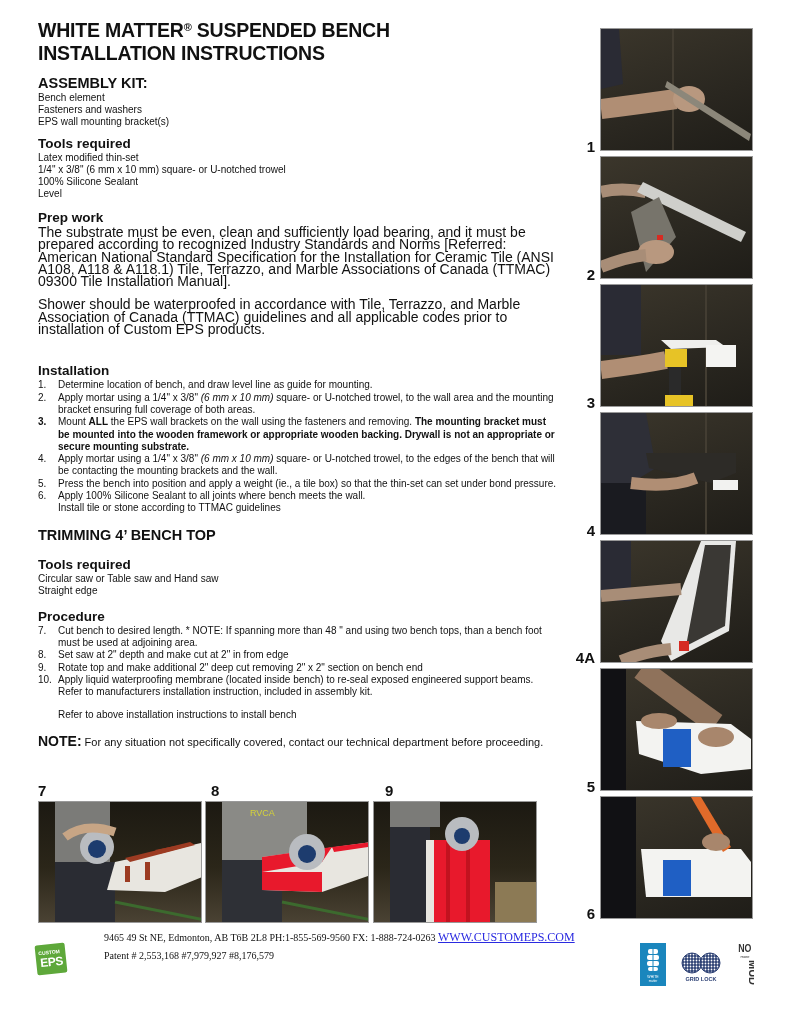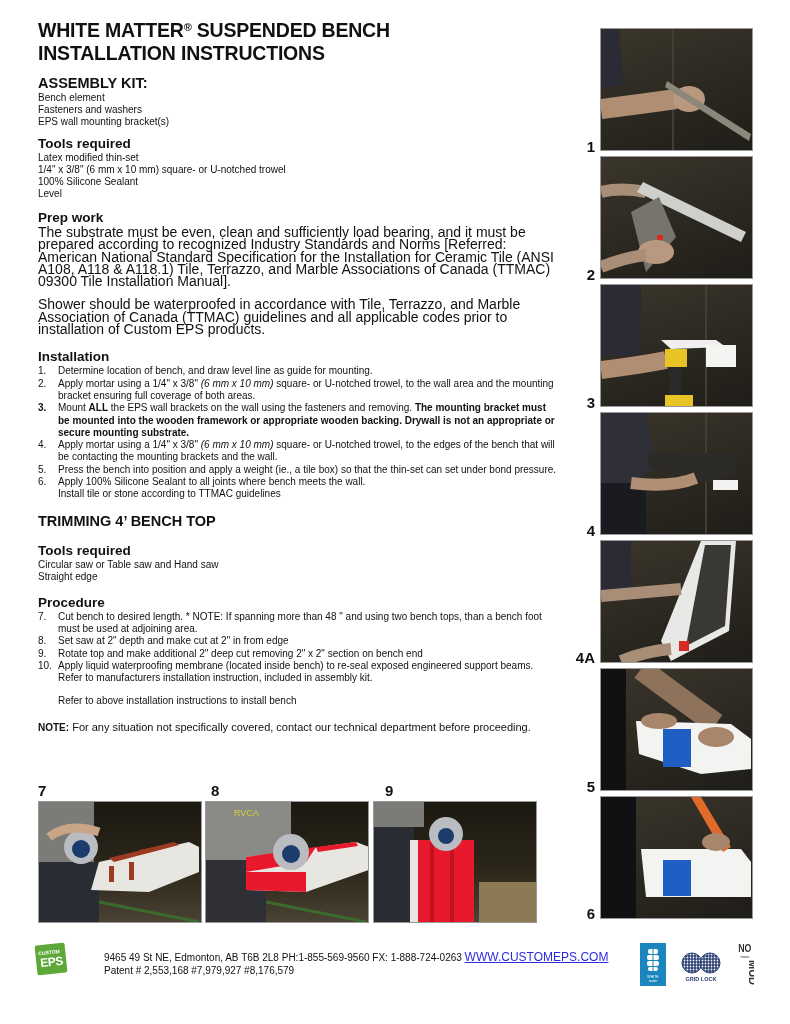--- a/index.html
+++ b/index.html
@@ -18,38 +18,38 @@
 
   ol.steps { list-style: none; }
   ol.steps li { position: relative; padding-left: 20px; font-size: 10px; line-height: 12.3px; }
   ol.steps li .num { position: absolute; left: 0; top: 0; }
   ol.steps li.bold-num .num { font-weight: bold; }
   .b { font-weight: bold; }
   .i { font-style: italic; }
   .sub { padding-left: 20px; font-size: 10px; line-height: 12.3px; }
 
   .note { margin-top: 12px; font-size: 11px; line-height: 14px; }
-  .note .lbl { font-weight: bold; font-size: 10px; }
+  .note .lbl { font-weight: bold; font-size: 14px; }
 
   
   .bnum { position: absolute; font-weight: bold; font-size: 15px; top: 782px; }
   .bphoto { position: absolute; top: 801px; width: 164px; height: 122px; overflow: hidden; border: 1px solid #999; }
 
   
   .rphoto { position: absolute; left: 600px; width: 153px; overflow: hidden; border: 1px solid #999; }
   .rnum { position: absolute; font-weight: bold; font-size: 15px; line-height: 16px; text-align: right; width: 30px; }
 
   .photo-bg-wall { background: linear-gradient(160deg, #3b362b 0%, #2a2720 60%, #1f1d18 100%); }
-  .photo-bg-shop { background: linear-gradient(180deg, #1c1912 0%, #2b2619 55%, #4a4233 100%); }
+  .photo-bg-shop { background: linear-gradient(180deg, #1c1912 0%, #2b2619 55%, #4a4233 100%); padding-left: 16px; }
 
   
   .footer-logo { position: absolute; left: 36px; top: 944px; width: 30px; height: 30px; background: #5ea83a; transform: rotate(-6deg); border-radius: 2px; }
   .footer-logo .t1 { position: absolute; left: 3px; top: 5px; font-size: 5px; color: #fff; font-weight: bold; }
   .footer-logo .t2 { position: absolute; left: 4px; top: 11px; font-size: 12px; color: #fff; font-weight: bold; letter-spacing: -0.5px; }
-  .footer-text { position: absolute; left: 104px; top: 951px; font-family: Liberation Sans, sans-serif; font-size: 10px; line-height: 13px; color: #111; }
+  .footer-text { position: absolute; left: 104px; top: 928px; font-family: Liberation Serif, serif; font-size: 10px; line-height: 18px; color: #111; }
   .footer-text a { color: #2a2ae0; font-size: 12px; text-decoration: underline; }
   .logo-wm { position: absolute; left: 640px; top: 943px; width: 26px; height: 43px; background: #1a86bd; }
   .logo-grid { position: absolute; left: 680px; top: 950px; width: 42px; height: 34px; }
   .logo-nomud { position: absolute; left: 736px; top: 940px; width: 18px; height: 50px; }
 </style>
 </head>
 <body>
 
 <div class="main">
   <div class="title">
@@ -70,21 +70,21 @@
     <div class="line">1/4" x 3/8" (6 mm x 10 mm) square- or U-notched trowel</div>
     <div class="line">100% Silicone Sealant</div>
     <div class="line">Level</div>
   </div>
 
   <div class="h-sec" style="margin-top:10px">Prep work</div>
   <div class="para">The substrate must be even, clean and sufficiently load bearing, and it must be prepared according to recognized Industry Standards and Norms [Referred: American National Standard Specification for the Installation for Ceramic Tile (ANSI A108, A118 &amp; A118.1) Tile, Terrazzo, and Marble Associations of Canada (TTMAC) 09300 Tile Installation Manual].</div>
   <div class="gap"></div>
   <div class="para">Shower should be waterproofed in accordance with Tile, Terrazzo, and Marble Association of Canada (TTMAC) guidelines and all applicable codes prior to installation of Custom EPS products.</div>
 
-  <div class="h-sec" style="margin-top:14px">Installation</div>
+  <div class="h-sec" style="margin-top:28px">Installation</div>
   <ol class="steps">
     <li><span class="num">1.</span><span>Determine location of bench, and draw level line as guide for mounting.</span></li>
     <li><span class="num">2.</span><span>Apply mortar using a 1/4" x 3/8" </span><span class="i">(6 mm x 10 mm)</span><span> square- or U-notched trowel, to the wall area and the mounting bracket ensuring full coverage of both areas.</span></li>
     <li class="bold-num"><span class="num">3.</span><span>Mount </span><span class="b">ALL</span><span> the EPS wall brackets on the wall using the fasteners and removing.  </span><span class="b">The mounting bracket must be mounted into the wooden framework or appropriate wooden backing.  Drywall is not an appropriate or secure mounting substrate.</span></li>
     <li><span class="num">4.</span><span>Apply mortar using a 1/4" x 3/8" </span><span class="i">(6 mm x 10 mm)</span><span> square- or U-notched trowel, to the edges of the bench that will be contacting the mounting brackets and the wall.</span></li>
     <li><span class="num">5.</span><span>Press the bench into position and apply a weight (ie., a tile box) so that the thin-set can set under bond pressure.</span></li>
     <li><span class="num">6.</span><span>Apply 100% Silicone Sealant to all joints where bench meets the wall.</span></li>
   </ol>
   <div class="sub">Install tile or stone according to TTMAC guidelines</div>
 

